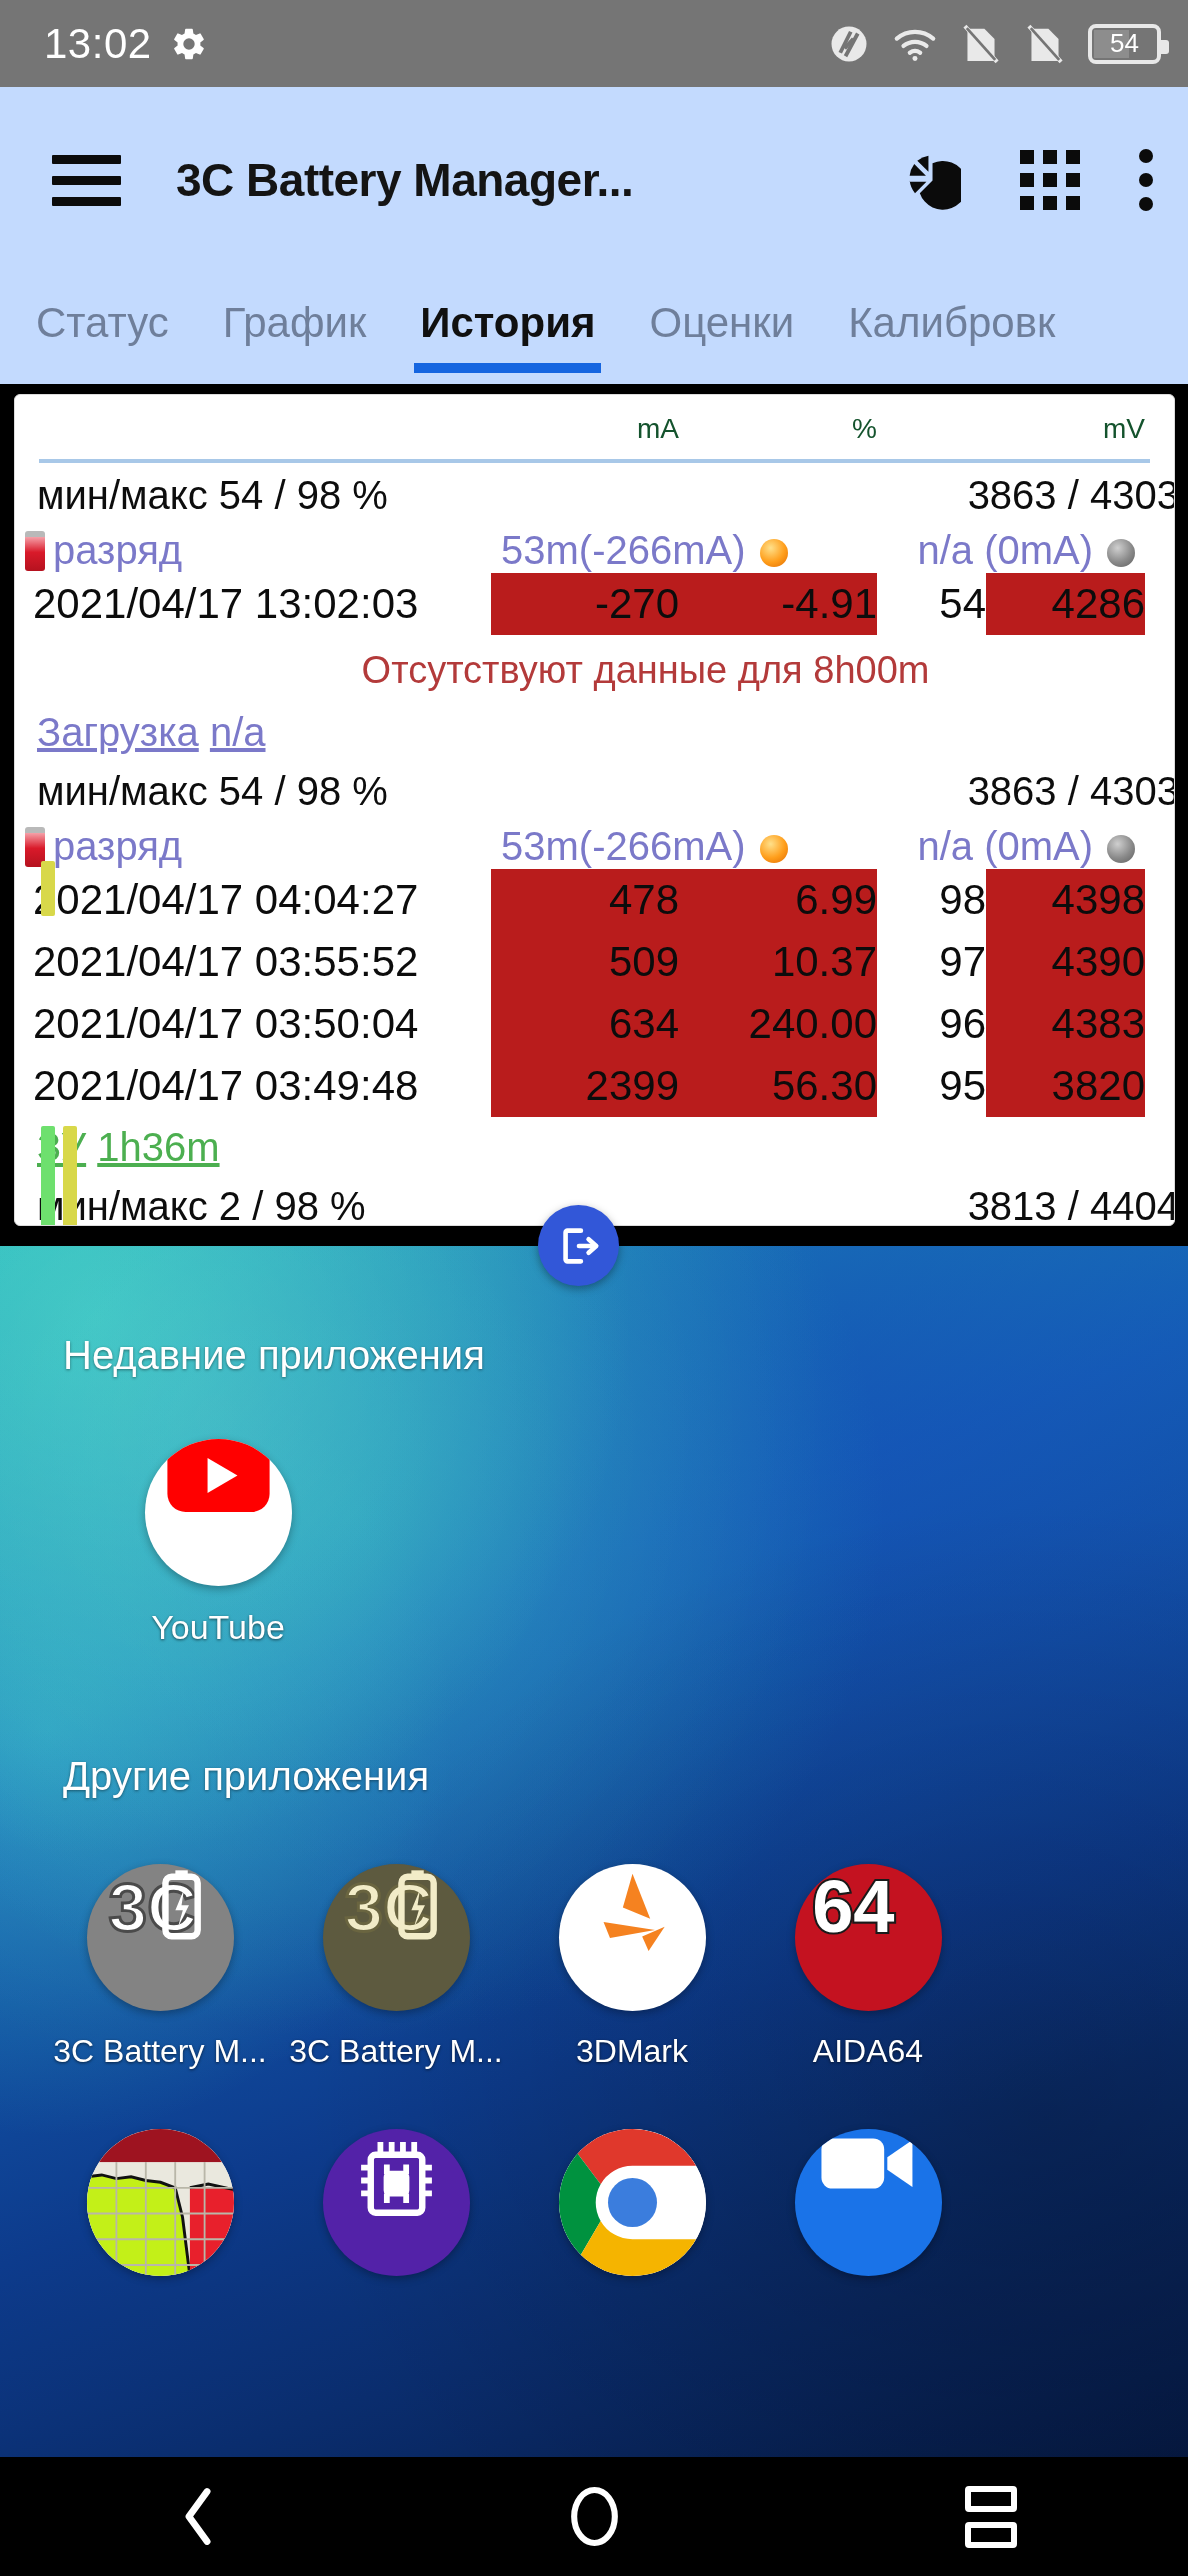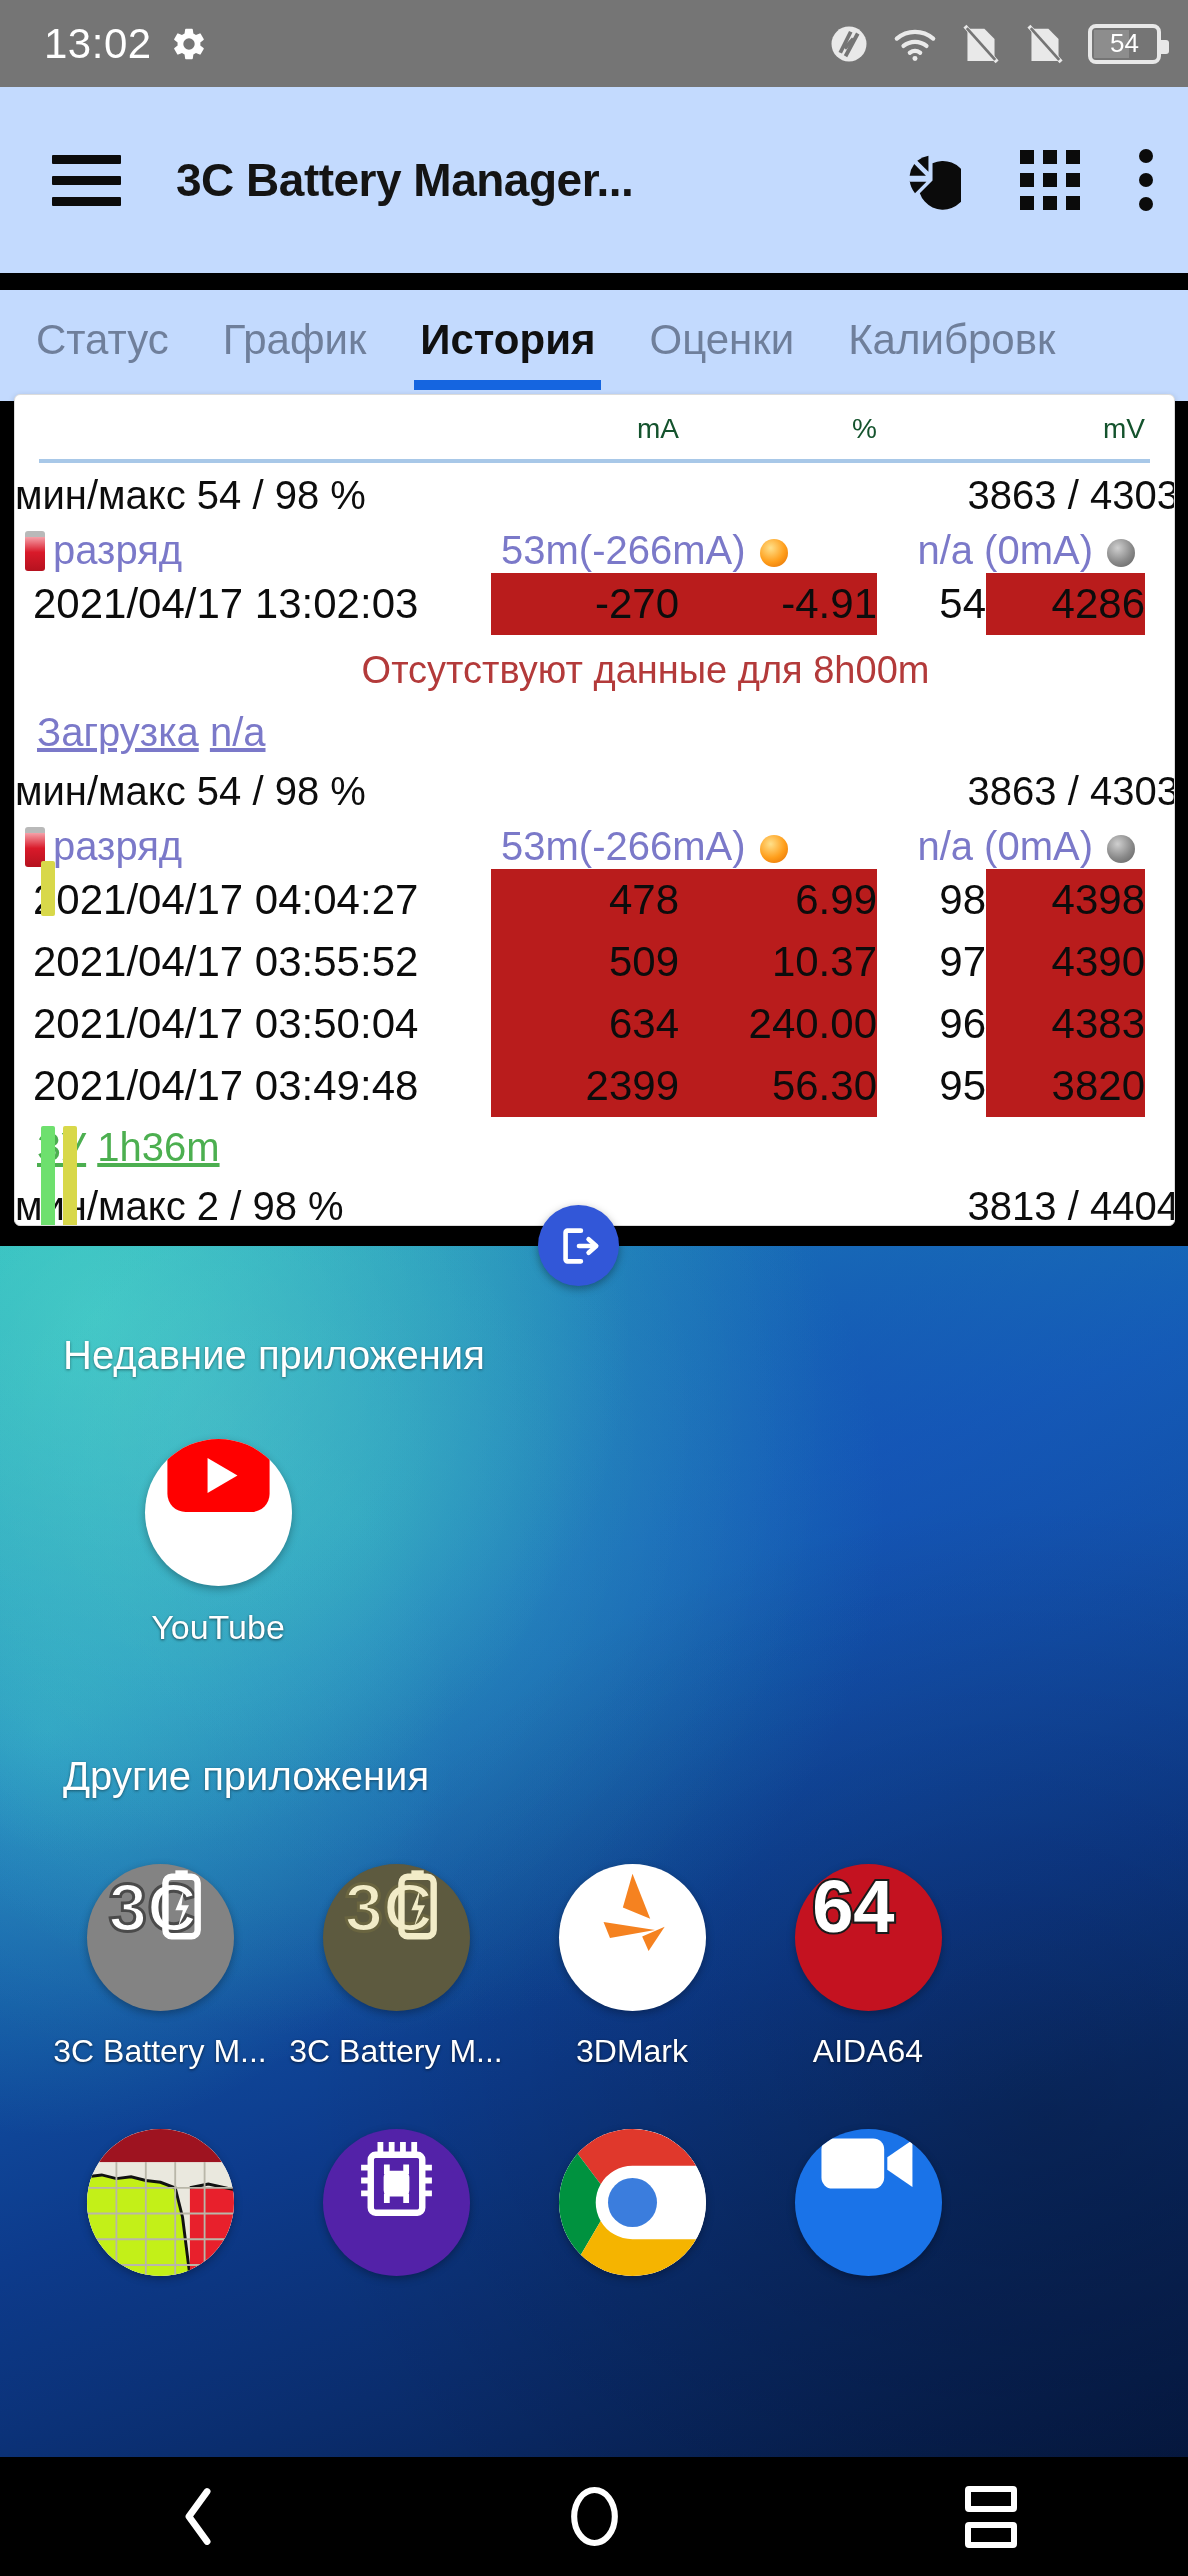--- a/index.html
+++ b/index.html
@@ -47,21 +47,21 @@
   }
   #appbar-actions { margin-left: auto; display: flex; align-items: center; gap: 59px; }
   .bar-icon { display: flex; align-items: center; justify-content: center; cursor: pointer; }
   #grid-icon { display: grid; grid-template-columns: repeat(3, 14px); gap: 9px; }
   #grid-icon i { display: block; width: 14px; height: 14px; background: #0b0b0b; }
   #overflow-icon { display: flex; flex-direction: column; gap: 10px; align-items: center; }
   #overflow-icon i { width: 14px; height: 14px; border-radius: 50%; background: #0b0b0b; }
 
   
   #tabs {
-    position: absolute; top: 290px; left: 0; width: 1189px; height: 111px;
+    position: absolute; top: 273px; left: 0; width: 1189px; height: 111px;
     background: #c3dafe; display: flex; align-items: flex-start; padding-top: 16px;
     overflow: hidden;
   }
   .tab {
     font-size: 42px; color: #6f7f9b; white-space: nowrap; padding: 10px 0 0 0;
     position: relative; cursor: pointer; flex: none;
   }
   .tab:nth-child(1) { margin-left: 36px; }
   .tab + .tab { margin-left: 54px; }
   .tab.active { color: #101010; font-weight: 600; }
@@ -81,21 +81,21 @@
   .rule { height: 4px; background: #a8c8e8; margin: 0 24px; }
 
   .c-date   { width: 476px; text-align: left !important; padding-left: 18px !important; }
   .c-ma     { width: 188px; }
   .c-pct    { width: 198px; }
   .c-lvl    { width: 109px; }
   .c-mv     { width: 159px; }
   .c-temp   { width: 131px; padding-right: 18px !important; }
 
   .minmax { font-size: 40px; color: #0d0d0d; padding: 10px 0; }
-  .minmax-left { white-space: nowrap; }
+  .minmax-left { padding-left: 22px; white-space: nowrap; }
   .minmax-right { text-align: right; padding-right: 26px; white-space: nowrap; }
 
   .stat-row { color: #7b79c9; font-size: 40px; }
   .stat-label { padding-left: 10px; white-space: nowrap; display: flex; align-items: center; gap: 8px; }
   .stat-mid { text-align: left; white-space: nowrap; padding-left: 10px; }
   .stat-right { text-align: right; white-space: nowrap; padding-right: 10px; }
 
   .batt-glyph {
     display: inline-block; width: 20px; height: 40px; border-radius: 3px;
     background: linear-gradient(180deg,#f5a0a8 0%,#d91a2a 45%,#b5121f 100%);

